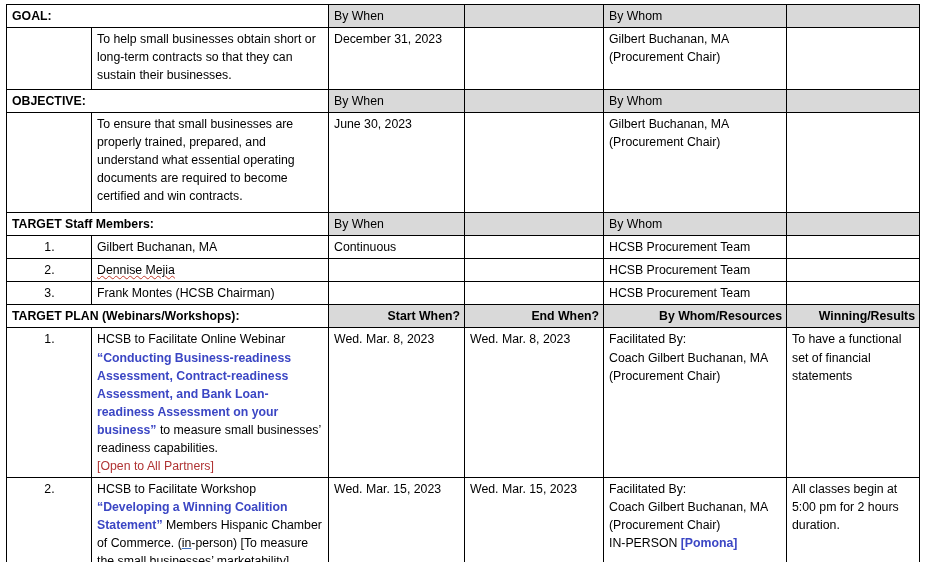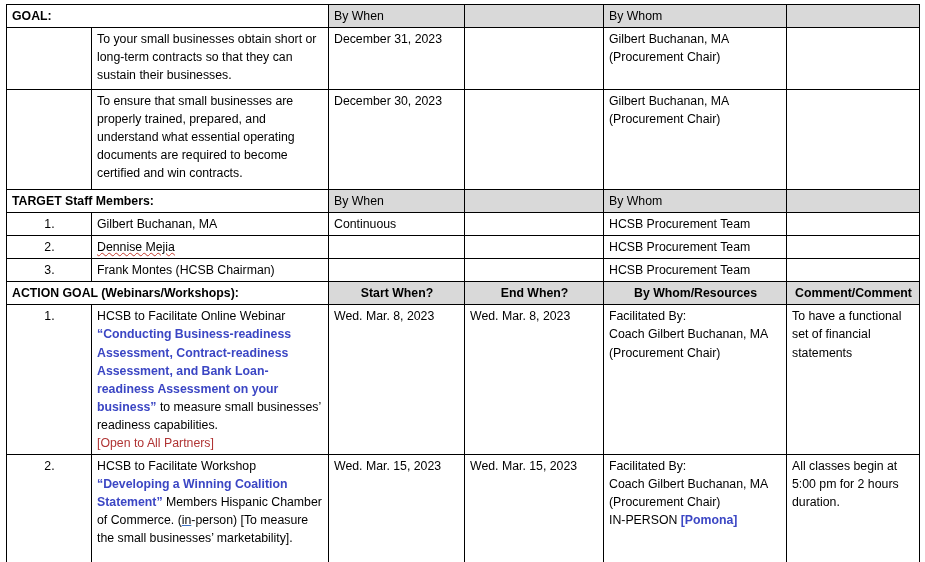--- a/index.html
+++ b/index.html
@@ -40,21 +40,21 @@
   col.c3 { width: 136px; }
   col.c4 { width: 139px; }
   col.c5 { width: 183px; }
   col.c6 { width: 133px; }
 
   .shaded { background: #d9d9d9 !important; }
   .bold { font-weight: normal; }
   .num { text-align: center; }
 
   .hdr-label { font-weight: bold; }
-  .colhdr { font-weight: bold; text-align: center; }
+  .colhdr { font-weight: bold; text-align: right; }
 
   .blue { color: #3b46c4; font-weight: bold; }
   .red { color: #b03434; }
   .link-u { text-decoration: underline; text-decoration-color: #3b6fc4; }
 
   .spell {
     text-decoration: underline;
     text-decoration-style: wavy;
     text-decoration-color: #c0392b;
     text-decoration-thickness: 1px;
@@ -96,35 +96,42 @@
       <tr>
         <td colspan="2" class="hdr-label">GOAL:</td>
         <td class="shaded">By When</td>
         <td class="shaded"></td>
         <td class="shaded">By Whom</td>
         <td class="shaded"></td>
       </tr>
 
       <tr class="tall-goal">
         <td></td>
-        <td>To your small businesses obtain short or long-term contracts so that they can sustain their businesses.</td>
+        <td>To help small businesses obtain short or long-term contracts so that they can sustain their businesses.</td>
         <td>December 31, 2023</td>
         <td></td>
         <td>
           <span class="cellblock">Gilbert Buchanan, MA</span>
           <span class="cellblock">(Procurement Chair)</span>
         </td>
         <td></td>
       </tr>
 
+      <tr>
+        <td colspan="2" class="hdr-label">OBJECTIVE:</td>
+        <td class="shaded">By When</td>
+        <td class="shaded"></td>
+        <td class="shaded">By Whom</td>
+        <td class="shaded"></td>
+      </tr>
 
       <tr class="tall-obj">
         <td></td>
         <td>To ensure that small businesses are properly trained, prepared, and understand what essential operating documents are required to become certified and win contracts.</td>
-        <td>December 30, 2023</td>
+        <td>June 30, 2023</td>
         <td></td>
         <td>
           <span class="cellblock">Gilbert Buchanan, MA</span>
           <span class="cellblock">(Procurement Chair)</span>
         </td>
         <td></td>
       </tr>
 
       <tr>
         <td colspan="2" class="hdr-label">TARGET Staff Members:</td>
@@ -155,25 +162,25 @@
       <tr>
         <td class="num">3.</td>
         <td>Frank Montes (HCSB Chairman)</td>
         <td></td>
         <td></td>
         <td>HCSB Procurement Team</td>
         <td></td>
       </tr>
 
       <tr>
-        <td colspan="2" class="hdr-label">ACTION GOAL (Webinars/Workshops):</td>
+        <td colspan="2" class="hdr-label">TARGET PLAN (Webinars/Workshops):</td>
         <td class="shaded colhdr">Start When?</td>
         <td class="shaded colhdr">End When?</td>
         <td class="shaded colhdr">By Whom/Resources</td>
-        <td class="shaded colhdr">Comment/Comment</td>
+        <td class="shaded colhdr">Winning/Results</td>
       </tr>
 
       <tr class="tall-action">
         <td class="num">1.</td>
         <td>
           <span>HCSB to Facilitate </span><span class="bold">Online Webinar</span><br>
           <span class="blue">“Conducting Business-readiness Assessment, Contract-readiness Assessment, and Bank Loan-readiness Assessment on your business”</span><span> to measure small businesses’ readiness capabilities.</span><br>
           <span class="red">[Open to All Partners]</span>
         </td>
         <td>Wed. Mar. 8, 2023</td>

